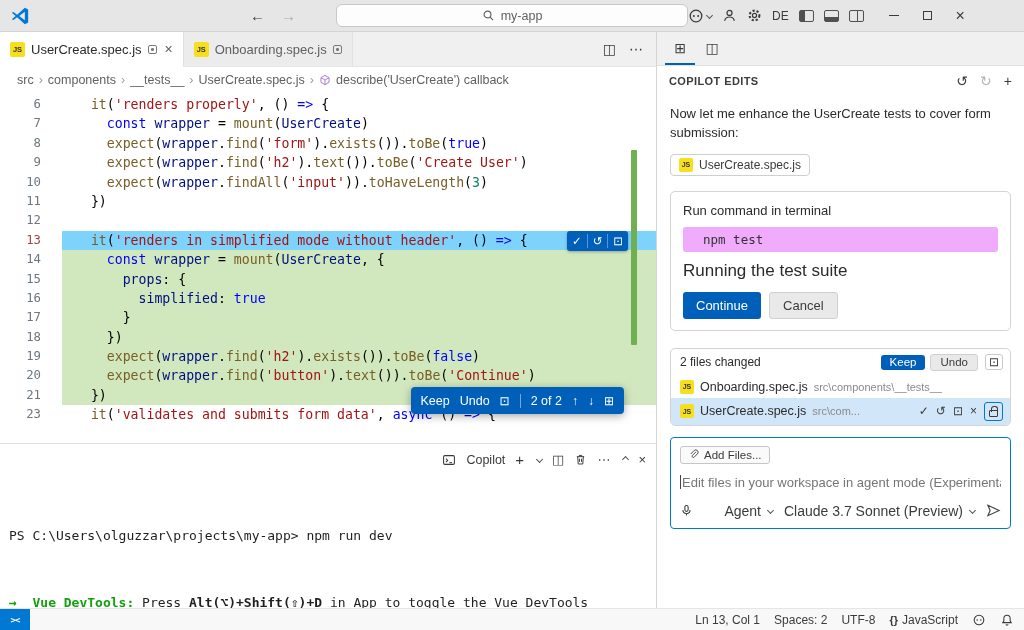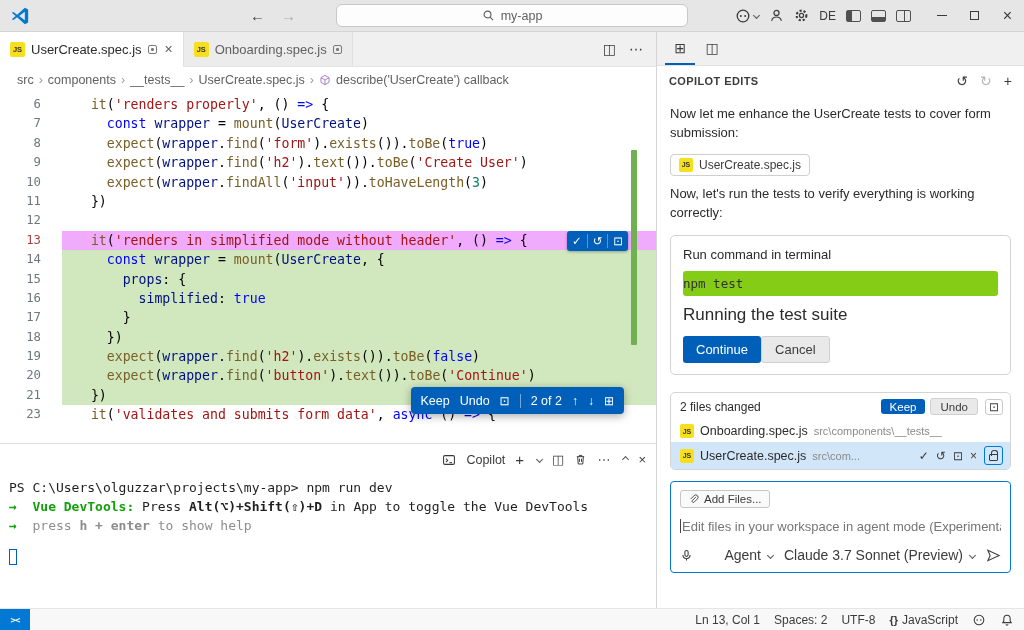--- a/index.html
+++ b/index.html
@@ -8,21 +8,21 @@
   .window { width:1024px; height:630px; display:flex; flex-direction:column; position:relative; }
 
   
   .titlebar { height:32px; background:#e6e6e6; border-bottom:1px solid #d4d4d4; display:flex; align-items:center; flex-shrink:0; }
   .tb-left { flex:1; display:flex; align-items:center; }
   .vscode-logo { margin-left:10px; display:flex; }
   .nav-arrows { margin-left:auto; display:flex; align-items:center; gap:16px; padding-right:40px; font-size:15px; }
   .nav-arrow { color:#3b3b3b; }
   .nav-arrow.disabled { color:#ababab; }
   .search-box { width:352px; height:23px; background:#fdfdfd; border:1px solid #c8c8c8; border-radius:6px; display:flex; align-items:center; justify-content:center; gap:6px; color:#616161; font-size:12.5px; }
-  .tb-right { flex:1; display:flex; align-items:center; justify-content:flex-end; gap:10px; }
+  .tb-right { flex:1; display:flex; align-items:center; justify-content:flex-start; gap:10px; }
   .tb-icon { display:flex; align-items:center; color:#3b3b3b; }
   .tb-badge { font-size:12px; color:#3b3b3b; }
   .chev { display:inline-block; width:5px; height:5px; border-right:1.4px solid #555; border-bottom:1.4px solid #555; transform:rotate(45deg); margin-left:3px; vertical-align:2px; }
   .chev.up { transform:rotate(-135deg); vertical-align:-2px; }
   .li { width:15px; height:12px; border:1px solid #505050; border-radius:2px; position:relative; display:inline-block; }
   .li.left::before  { content:''; position:absolute; left:0; top:0; bottom:0; width:5px; background:#505050; }
   .li.bottom::before{ content:''; position:absolute; left:0; right:0; bottom:0; height:4px; background:#505050; }
   .li.right::before { content:''; position:absolute; right:0; top:0; bottom:0; width:5px; border-left:1px solid #505050; }
   .win-group { display:flex; margin-left:4px; }
   .win-btn { width:33px; height:32px; display:flex; align-items:center; justify-content:center; color:#3b3b3b; font-size:16px; font-weight:300; }
@@ -53,21 +53,21 @@
   .bc-sym { display:flex; align-items:center; }
   .bc-item { white-space:nowrap; }
 
   
   .code-area { flex:1; position:relative; overflow:hidden; background:#fff; }
   .code-lines { padding-top:2px; }
   .code-row { display:flex; height:19.4px; line-height:19.4px; font-family:"DejaVu Sans Mono", monospace; font-size:13.2px; }
   .gutter { width:62px; padding-right:21px; text-align:right; color:#6e7681; font-size:12.3px; flex-shrink:0; }
   .line-content { flex:1; padding-left:13px; white-space:pre; color:#000; }
   .code-row.added .line-content { background:#d1e7bd; }
-  .code-row.current .line-content { background:#f0abfc; }
+  .code-row.current .line-content { background:#7dd3fc; }
   .code-row.current .gutter { color:#a34343; }
   .tok-pl { color:#000000; }
   .tok-kw { color:#0000ff; }
   .tok-str { color:#a31515; }
   .tok-fn { color:#795e26; }
   .tok-var { color:#001080; }
   .tok-num { color:#098658; }
   .inline-actions { position:absolute; top:138px; right:28px; height:20px; background:#005fb8; border-radius:3px; display:flex; align-items:center; color:#fff; font-size:11.5px; box-shadow:0 1px 3px rgba(0,0,0,.3); }
   .ia { padding:0 5px; }
   .ia + .ia { border-left:1px solid rgba(255,255,255,.35); }
@@ -80,21 +80,21 @@
   .panel { height:165px; border-top:1px solid #e0e0e0; display:flex; flex-direction:column; flex-shrink:0; }
   .panel-tabs { height:31px; display:flex; align-items:center; padding:0 10px 0 15px; flex-shrink:0; }
   .ptab-strip { display:flex; height:100%; }
   .ptab { font-size:11px; letter-spacing:.3px; color:#7a7a7a; margin-right:18px; display:flex; align-items:center; border-bottom:1px solid transparent; height:100%; }
   .ptab.active { color:#3b3b3b; border-bottom-color:#3b3b3b; }
   .panel-actions { margin-left:auto; display:flex; align-items:center; gap:10px; color:#3b3b3b; }
   .pa-label { font-size:12.5px; }
   .pa-icon { display:flex; align-items:center; font-size:13px; }
   .pa-icon.plus { font-size:15px; }
   .terminal { flex:1; padding:3px 0 0 9px; font-family:"DejaVu Sans Mono", monospace; font-size:13px; overflow:hidden; }
-  .term-line { height:19px; line-height:19px; white-space:pre; }
+  .term-line { height:19px; line-height:19px; white-space:pre;margin-top:48px; }
   .t-pl { color:#1f1f1f; }
   .t-arrow { color:#13a10e; font-weight:bold; }
   .t-gb { color:#13a10e; font-weight:bold; }
   .t-link { color:#1f6feb; text-decoration:underline; }
   .t-key { color:#1f1f1f; font-weight:bold; }
   .t-dim { color:#8d8d8d; }
   .t-dimb { color:#8d8d8d; font-weight:bold; }
   .term-cursor { margin-top:14px; width:8px; height:16px; border:1px solid #005fb8; }
 
   
@@ -103,23 +103,23 @@
   .st-icon.active { border-bottom-color:#005fb8; }
   .side-header { height:30px; display:flex; align-items:center; padding:0 12px; flex-shrink:0; }
   .sh-title { font-size:11px; font-weight:bold; letter-spacing:.4px; color:#3b3b3b; }
   .sh-icons { margin-left:auto; display:flex; align-items:center; gap:12px; font-size:14px; color:#3b3b3b; }
   .sh-ic.disabled { color:#b5b5b5; }
   .side-content { flex:1; padding:2px 13px 10px; overflow:hidden; }
   .msg { font-size:13px; line-height:1.45; color:#2b2b2b; margin:7px 0; }
   .file-chip { display:inline-flex; align-items:center; gap:6px; border:1px solid #cfcfcf; border-radius:4px; padding:3px 8px; font-size:12px; color:#3b3b3b; margin:4px 0 2px; background:#fff; }
   .term-card { border:1px solid #d4d4d4; border-radius:5px; padding:11px 12px; margin:13px 0 17px; }
   .tc-title { font-size:13px; margin-bottom:9px; }
-  .tc-cmd { background:#84cc16; border-radius:3px; padding:5px 0; font-family:"DejaVu Sans Mono", monospace; font-size:12.5px; color:#333; margin-bottom:9px; }
+  .tc-cmd { background:#f0abfc; border-radius:3px; padding:5px 20px; font-family:"DejaVu Sans Mono", monospace; font-size:12.5px; color:#333; margin-bottom:9px; }
   .tc-status { font-size:17px; margin-bottom:11px; }
-  .tc-btns { display:flex; }
+  .tc-btns { display:flex; gap:8px; }
   .btn { border:none; border-radius:3px; font-family:inherit; font-size:13px; padding:5px 13px; }
   .btn.primary { background:#005fb8; color:#fff; }
   .btn.secondary { background:#e9e9e9; color:#3b3b3b; border:1px solid #d0d0d0; }
   .btn.xs { font-size:11.5px; padding:1.5px 9px; }
   .files-card { border:1px solid #d4d4d4; border-radius:5px; overflow:hidden; margin-bottom:11px; }
   .fc-header { display:flex; align-items:center; padding:5px 7px 5px 9px; font-size:12px; }
   .fc-actions { margin-left:auto; display:flex; align-items:center; gap:5px; }
   .icon-box-hdr { border:1px solid #c9c9c9; border-radius:3px; padding:0 3px; font-size:12px; color:#3b3b3b; margin-left:2px; }
   .file-row { display:flex; align-items:center; gap:6px; padding:4px 7px 4px 9px; font-size:12.5px; color:#2b2b2b; }
   .file-row .path { color:#8a8a8a; font-size:11px; white-space:nowrap; overflow:hidden; text-overflow:ellipsis; }
@@ -386,21 +386,20 @@
           <span class="sh-ic disabled">↻</span>
           <span class="sh-ic">+</span>
         </span>
       </div>
       <div class="side-content">
         <p class="msg">Now let me enhance the UserCreate tests to cover form submission:</p>
         <div class="file-chip">
           <span class="js-icon sm">JS</span>
           <span>UserCreate.spec.js</span>
         </div>
-        <p class="msg">Now, let's run the tests to verify everything is working correctly:</p>
 
         <div class="term-card">
           <div class="tc-title">Run command in terminal</div>
           <div class="tc-cmd">npm test</div>
           <div class="tc-status">Running the test suite</div>
           <div class="tc-btns">
             <button class="btn primary">Continue</button>
             <button class="btn secondary">Cancel</button>
           </div>
         </div>

